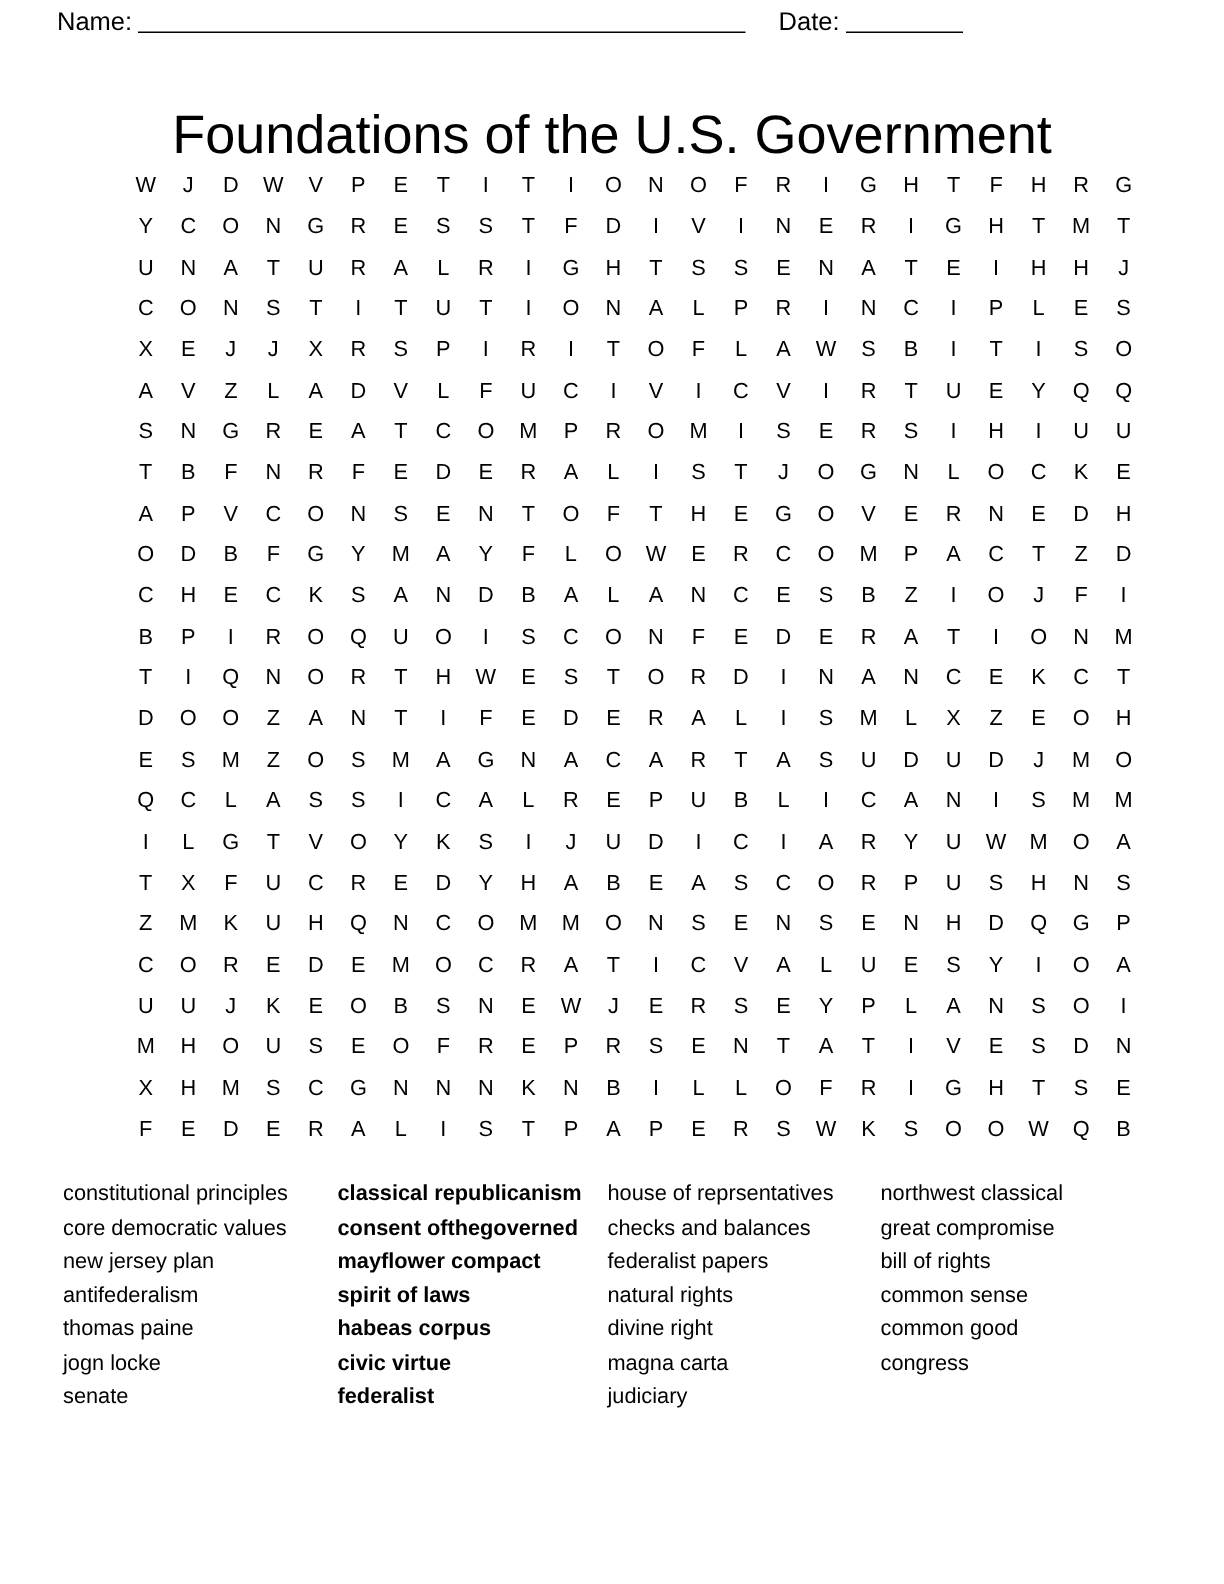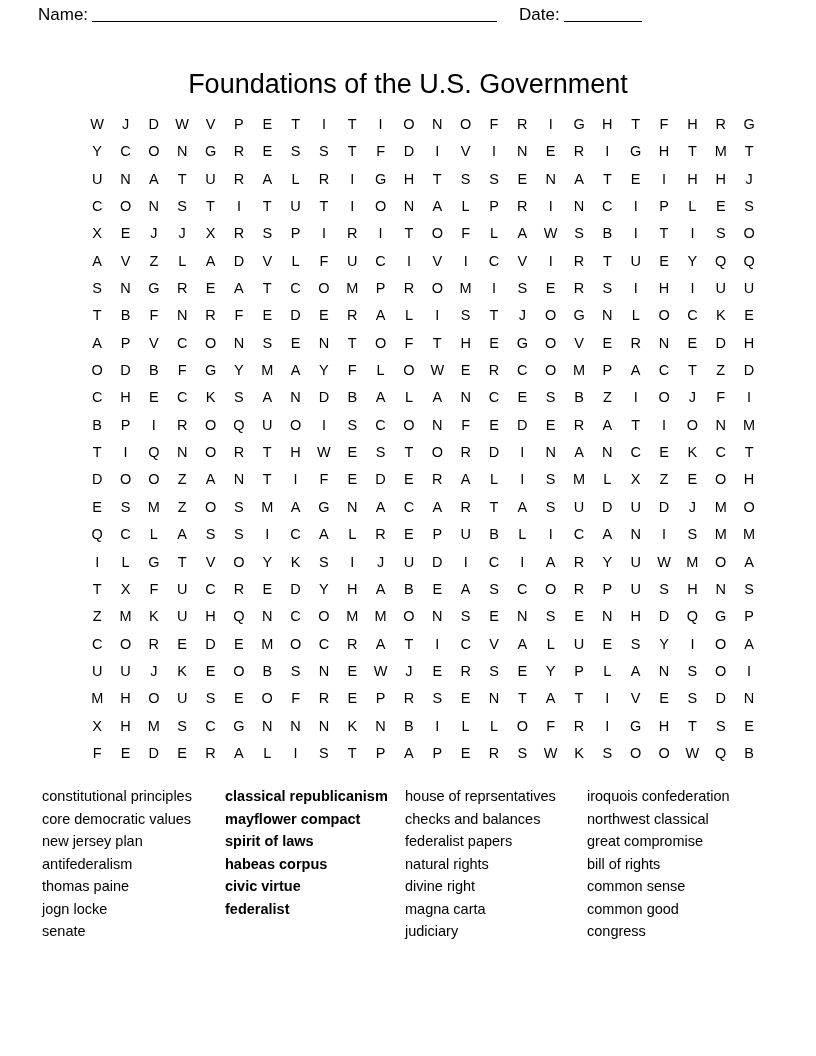--- a/index.html
+++ b/index.html
@@ -48,21 +48,21 @@
     margin-left: 4px;
   }
 
   
   .puzzle-title {
     position: absolute;
     top: 41px;
     left: 0;
     width: 816px;
     text-align: center;
-    font-size: 27px;
+    font-size: 36px;
     font-weight: normal;
     letter-spacing: 0px;
     line-height: 50px;
     white-space: pre;
   }
 
   
   .grid {
     position: absolute;
     top: 111px;
@@ -699,37 +699,37 @@
       <div class="word-item">constitutional principles</div>
       <div class="word-item">core democratic values</div>
       <div class="word-item">new jersey plan</div>
       <div class="word-item">antifederalism</div>
       <div class="word-item">thomas paine</div>
       <div class="word-item">jogn locke</div>
       <div class="word-item">senate</div>
     </div>
     <div class="word-col col-1">
       <div class="word-item">classical republicanism</div>
+      <div class="word-item">consent ofthegoverned</div>
       <div class="word-item">mayflower compact</div>
       <div class="word-item">spirit of laws</div>
       <div class="word-item">habeas corpus</div>
       <div class="word-item">civic virtue</div>
       <div class="word-item">federalist</div>
     </div>
     <div class="word-col col-2">
       <div class="word-item">house of reprsentatives</div>
       <div class="word-item">checks and balances</div>
       <div class="word-item">federalist papers</div>
       <div class="word-item">natural rights</div>
       <div class="word-item">divine right</div>
       <div class="word-item">magna carta</div>
       <div class="word-item">judiciary</div>
     </div>
     <div class="word-col col-3">
-      <div class="word-item">iroquois confederation</div>
       <div class="word-item">northwest classical</div>
       <div class="word-item">great compromise</div>
       <div class="word-item">bill of rights</div>
       <div class="word-item">common sense</div>
       <div class="word-item">common good</div>
       <div class="word-item">congress</div>
     </div>
   </div>
 
 </body></html>

